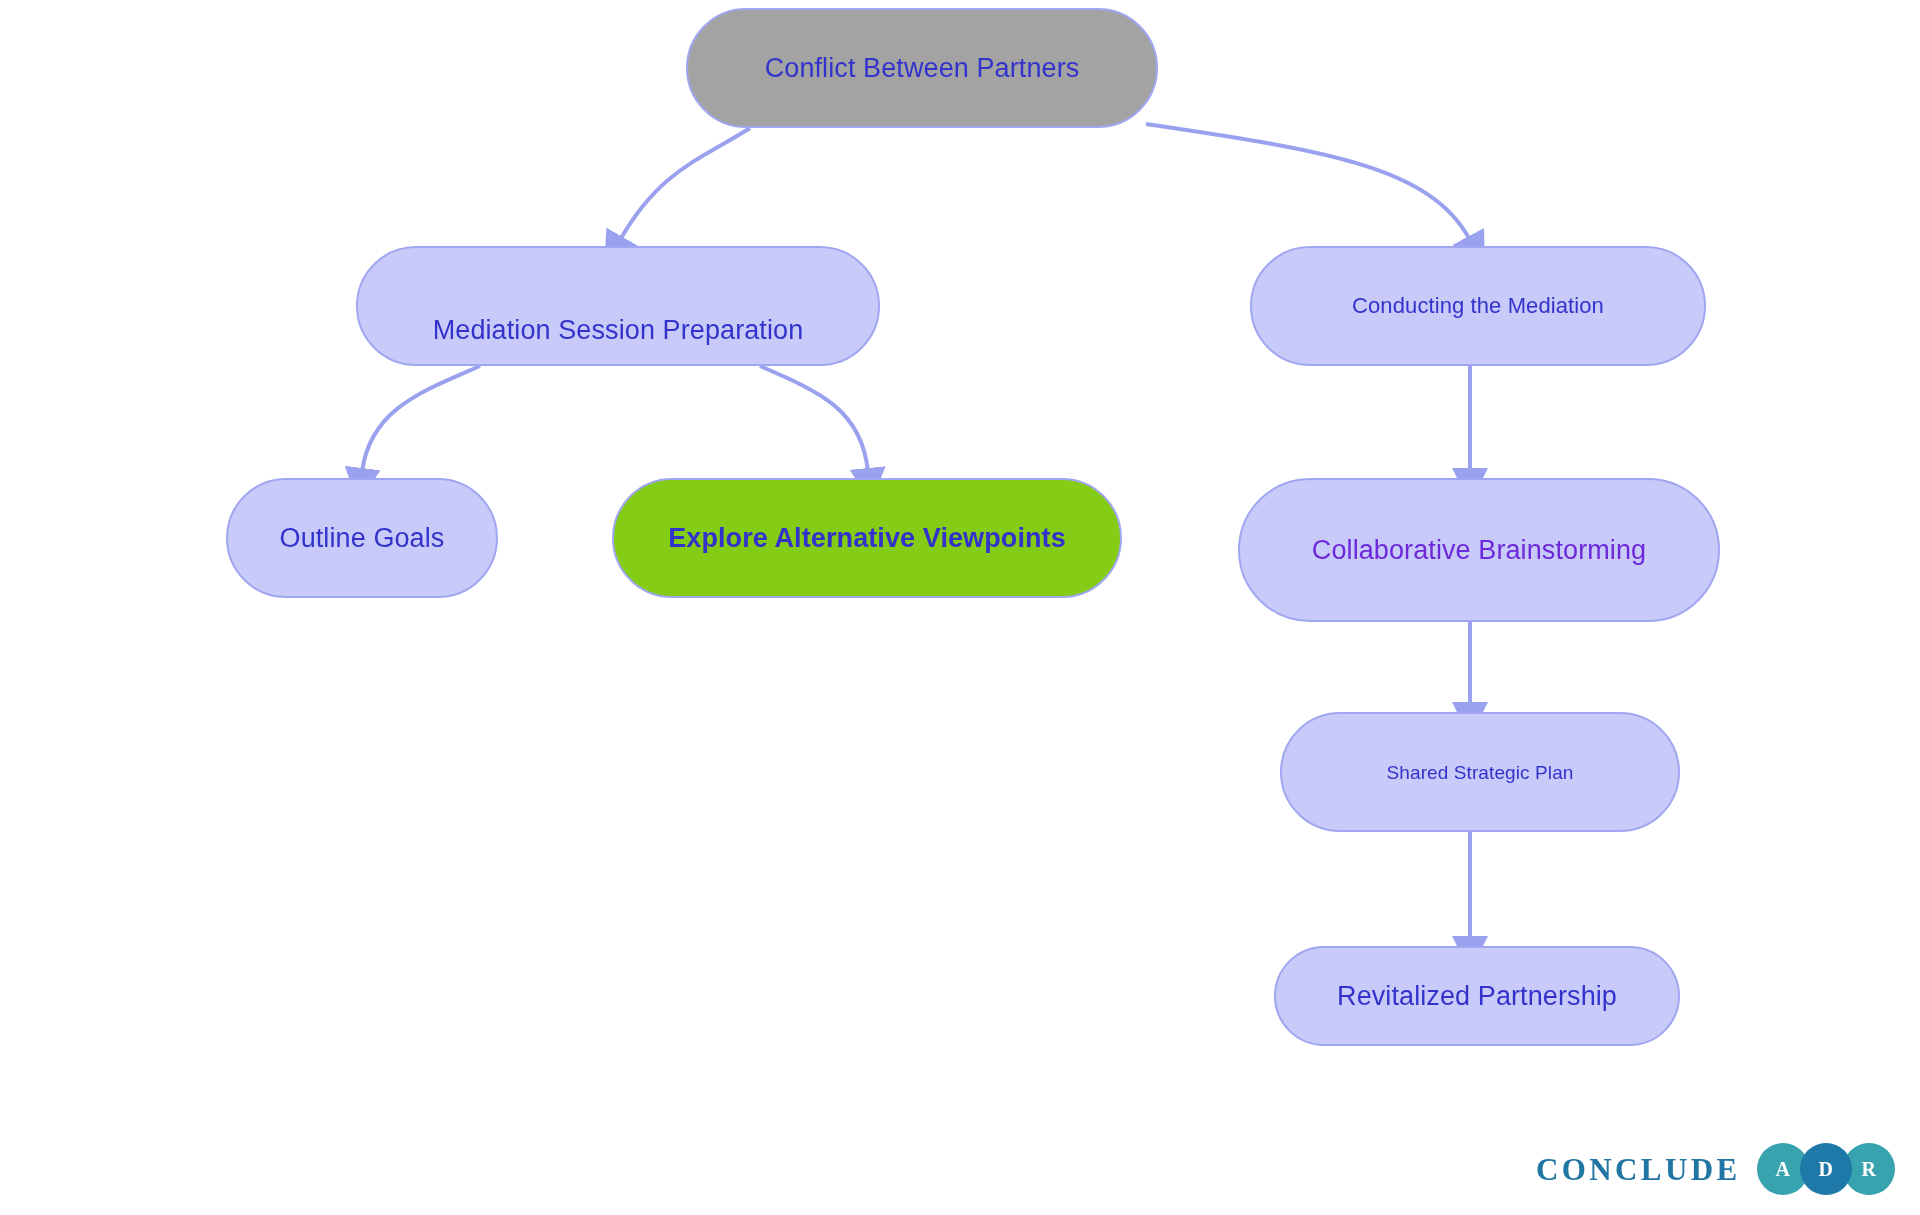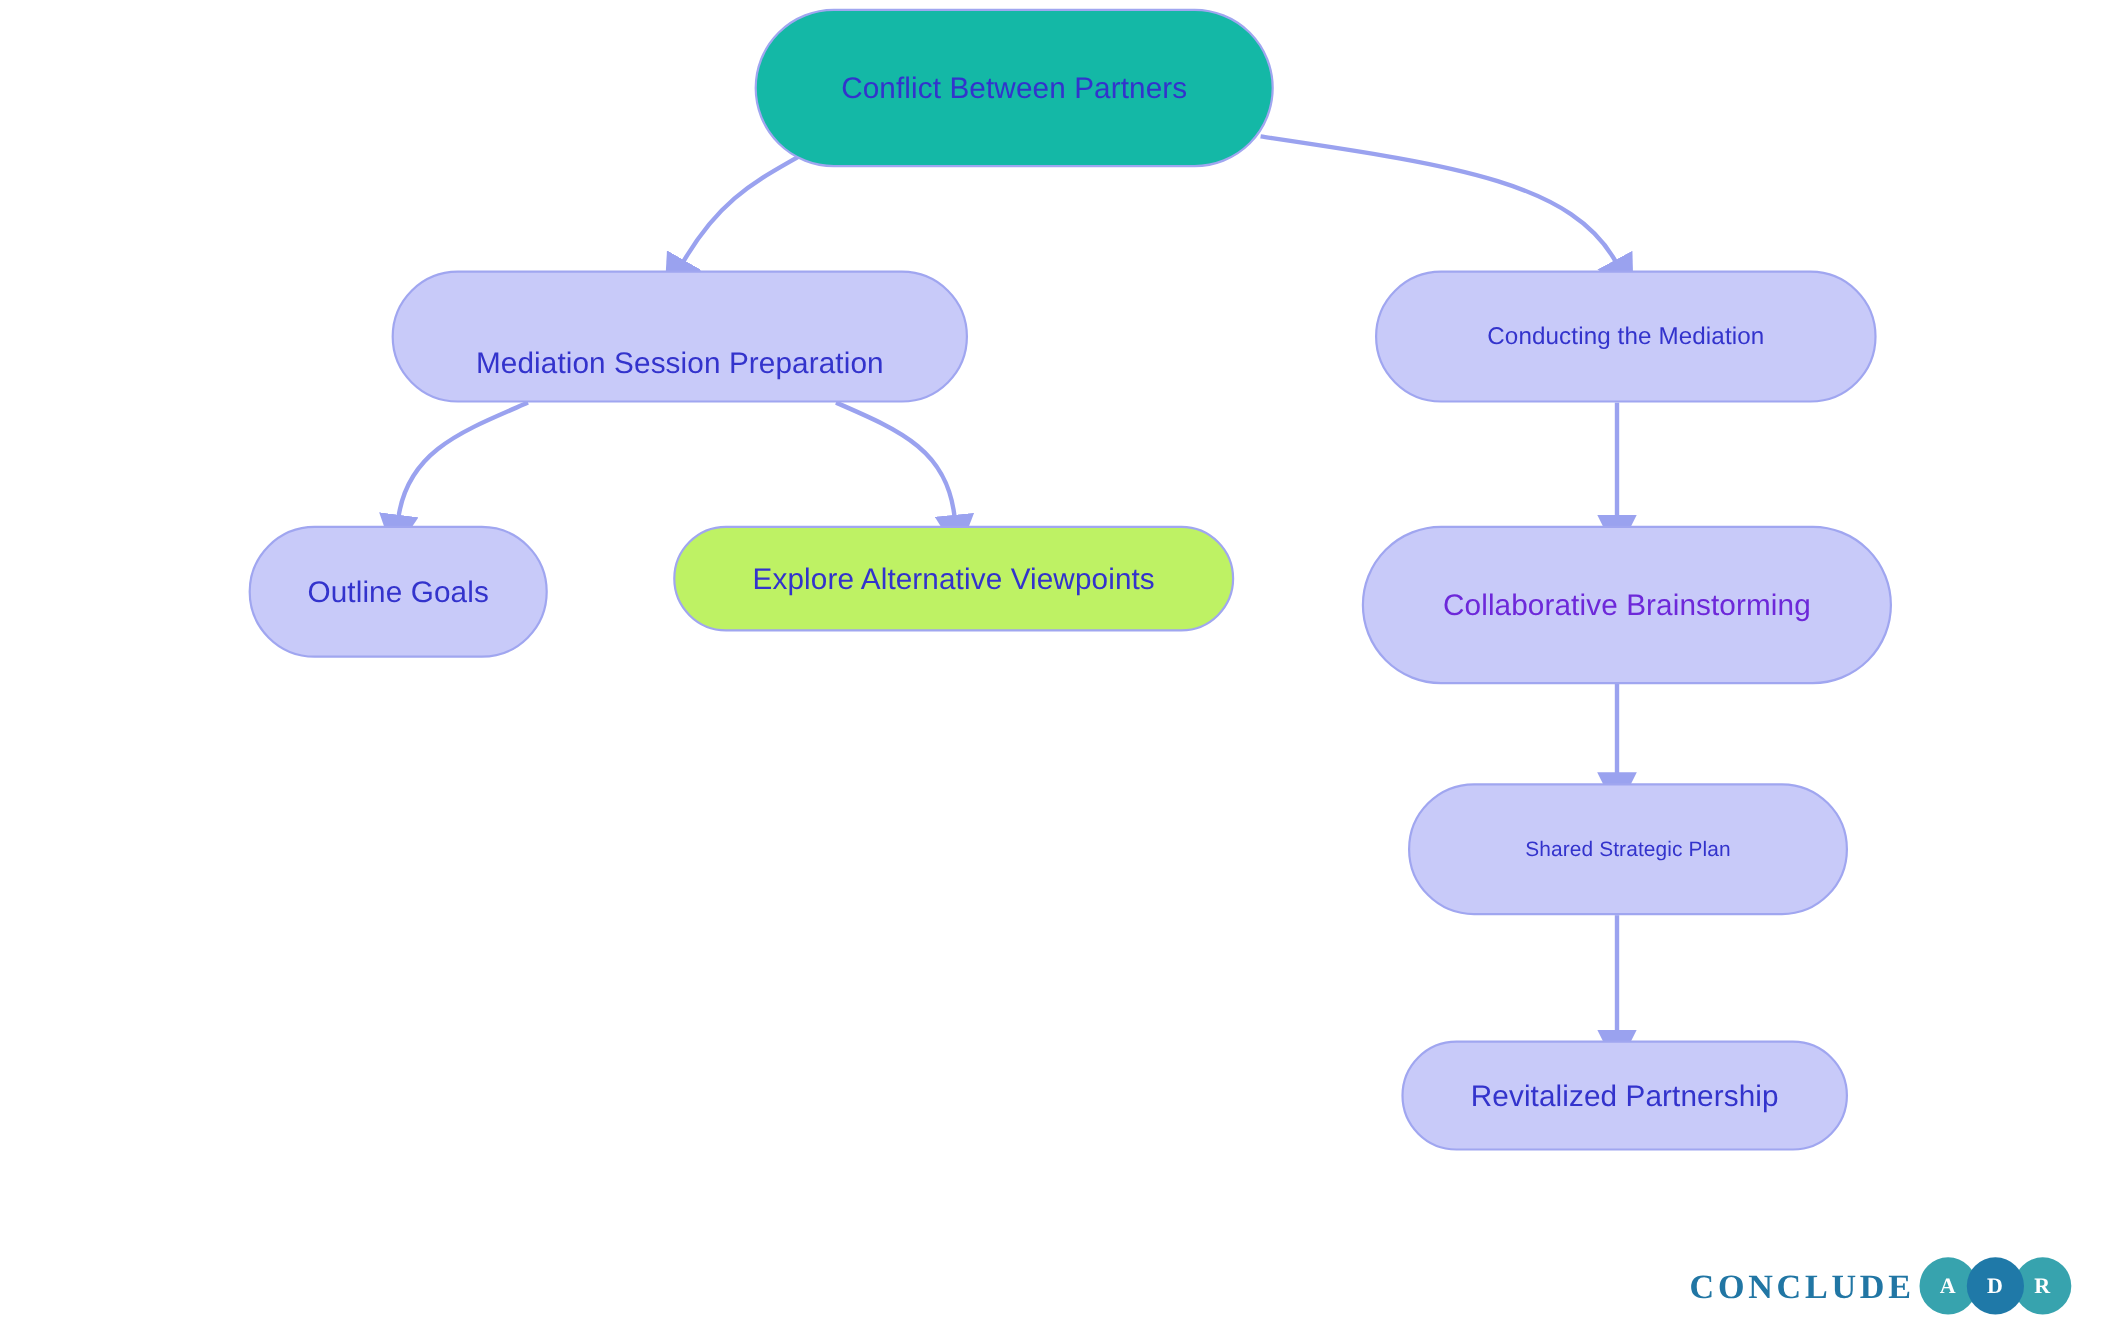--- a/index.html
+++ b/index.html
@@ -44,21 +44,21 @@
   }
   .node-label {
     display: block;
     line-height: 1;
   }
   
   #logo {
     position: absolute;
     display: flex;
     align-items: center;
-    gap: 4px;
+    gap: 16px;
   }
   #logo-wordmark {
     font-family: "Liberation Serif", serif;
     font-weight: 700;
     font-size: 31px;
     letter-spacing: 3.4px;
     color: #2176a4;
     line-height: 1;
   }
   #logo-circles {
@@ -100,33 +100,33 @@
         <path d="M 1146 124 C 1320 150, 1430 165, 1470 240" marker-end="url(#arrowhead)" stroke="#9aa2ef"></path>
         <path d="M 480 366 C 420 392, 370 410, 362 472" marker-end="url(#arrowhead)" stroke="#9aa2ef"></path>
         <path d="M 760 366 C 820 392, 862 410, 868 472" marker-end="url(#arrowhead)" stroke="#9aa2ef"></path>
         <path d="M 1470 366 L 1470 472" marker-end="url(#arrowhead)" stroke="#9aa2ef"></path>
         <path d="M 1470 598 L 1470 706" marker-end="url(#arrowhead)" stroke="#9aa2ef"></path>
         <path d="M 1470 832 L 1470 940" marker-end="url(#arrowhead)" stroke="#9aa2ef"></path>
       </g>
   </svg>
 
   <div id="node-layer">
-      <div class="node" style="left: 686px; top: 8px; width: 472px; height: 144px; background: #14b8a6; border-color: rgb(160, 166, 240); color: rgb(51, 51, 204);">
+      <div class="node" style="left: 686px; top: 8px; width: 472px; height: 120px; background: #a3a3a3; border-color: rgb(160, 166, 240); color: rgb(51, 51, 204);">
         <span class="node-label" style="font-size: 27px;">Conflict Between Partners</span>
       </div>
       <div class="node" style="left: 356px; top: 246px; width: 524px; height: 120px; background: rgb(200, 202, 249); border-color: rgb(160, 166, 240); color: rgb(51, 51, 204);">
         <span class="node-label" style="font-size: 27px; margin-top: 48px;">Mediation Session Preparation</span>
       </div>
       <div class="node" style="left: 1250px; top: 246px; width: 456px; height: 120px; background: rgb(200, 202, 249); border-color: rgb(160, 166, 240); color: rgb(51, 51, 204);">
         <span class="node-label" style="font-size: 22px;">Conducting the Mediation</span>
       </div>
       <div class="node" style="left: 226px; top: 478px; width: 272px; height: 120px; background: rgb(200, 202, 249); border-color: rgb(160, 166, 240); color: rgb(51, 51, 204);">
         <span class="node-label" style="font-size: 27px; text-align: right;">Outline Goals</span>
       </div>
-      <div class="node" style="left: 612px; top: 478px; width: 510px; height: 96px; background: #bef264; border-color: rgb(160, 166, 240); color: rgb(51, 51, 204);">
+      <div class="node" style="left: 612px; top: 478px; width: 510px; height: 120px; background: #84cc16; border-color: rgb(160, 166, 240); color: rgb(51, 51, 204); font-weight: bold;">
         <span class="node-label" style="font-size: 27px;">Explore Alternative Viewpoints</span>
       </div>
       <div class="node" style="left: 1238px; top: 478px; width: 482px; height: 144px; background: rgb(200, 202, 249); border-color: rgb(160, 166, 240); color: #6d28d9;">
         <span class="node-label" style="font-size: 27px;">Collaborative Brainstorming</span>
       </div>
       <div class="node" style="left: 1280px; top: 712px; width: 400px; height: 120px; background: rgb(200, 202, 249); border-color: rgb(160, 166, 240); color: rgb(51, 51, 204);">
         <span class="node-label" style="font-size: 19px;">Shared Strategic Plan</span>
       </div>
       <div class="node" style="left: 1274px; top: 946px; width: 406px; height: 100px; background: rgb(200, 202, 249); border-color: rgb(160, 166, 240); color: rgb(51, 51, 204);">
         <span class="node-label" style="font-size: 27px;">Revitalized Partnership</span>

